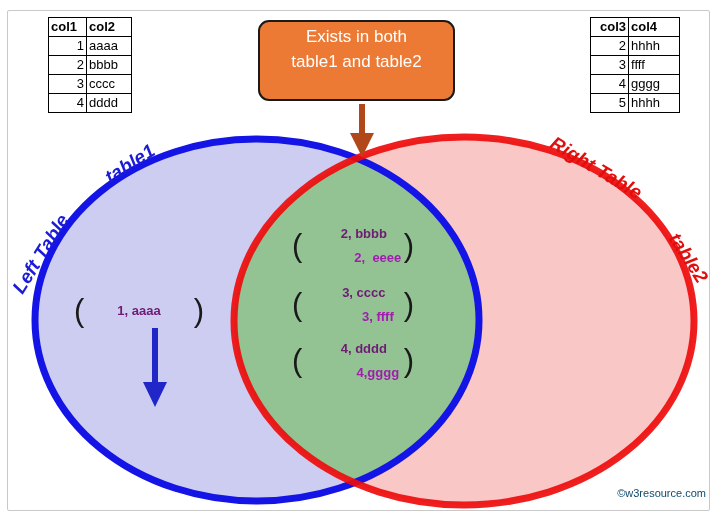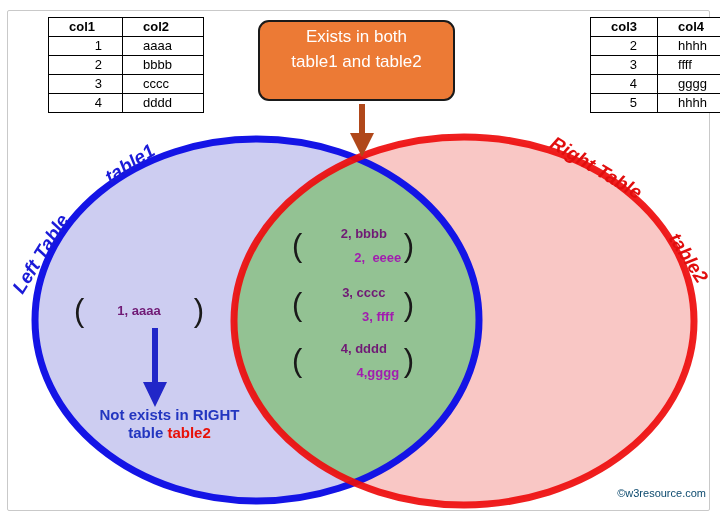--- a/index.html
+++ b/index.html
@@ -8,28 +8,28 @@
     font-family:"Liberation Sans", sans-serif; overflow:hidden;
   }
   .frame {
     position:absolute; left:7px; top:10px; width:701px; height:499px;
     border:1px solid #c9c9c9; border-radius:2px;
   }
   .venn { position:absolute; left:0; top:0; width:720px; height:524px; }
 
   
   .data-table { position:absolute; border-collapse:collapse; font-size:13px; color:#000; background:#fff; }
-  .data-table th, .data-table td { border:1px solid #000; padding:0 20px; height:18px; line-height:18px; }
+  .data-table th, .data-table td { border:1px solid #000; padding:0 2px; height:18px; line-height:18px; }
   .data-table th { font-weight:bold; text-align:left; }
   .data-table td.num { text-align:right; }
   .data-table td.txt { text-align:left;margin-top:38px; }
   .left-table  { left:48px; top:17px; }
   .left-table  .c1 { width:33px; } .left-table .c2 { width:40px; }
   .right-table { left:590px; top:17px; }
-  .right-table .c1 { width:33px; } .right-table .c2 { width:46px; }
+  .right-table .c1 { width:33px;text-align:right; } .right-table .c2 { width:46px; }
 
   
   .callout {
     position:absolute; left:258px; top:20px; width:197px; height:81px;
     box-sizing:border-box; background:#EC7A35; border:2px solid #1a1a1a;
     border-radius:11px; color:#fff; text-align:center; font-size:17px;
     line-height:25px; padding-top:2px;
   }
 
   
@@ -186,20 +186,16 @@
 
   <div class="paren-row row-m3">
     <span class="paren">(</span>
     <span class="pair">
       <span class="from-left">4, dddd</span><br>
       <span class="from-right">4,gggg</span>
     </span>
     <span class="paren">)</span>
   </div>
 
-  <div class="note">
-    <div>Not exists in RIGHT</div>
-    <div><span>table</span> <span class="red">table2</span></div>
-  </div>
 
   <div class="watermark">©w3resource.com</div>
 
 </div>
 
 </body></html>

